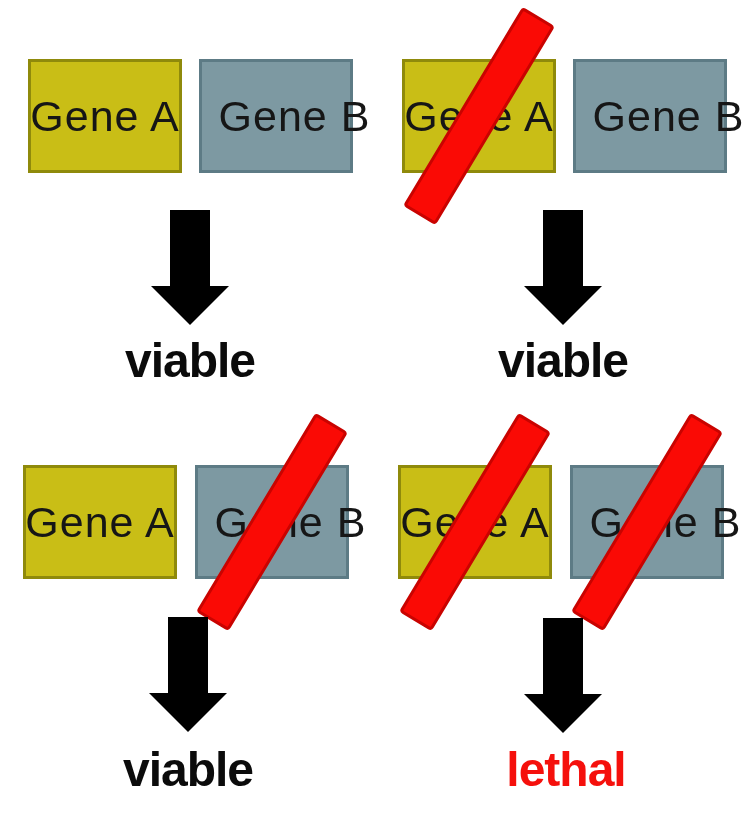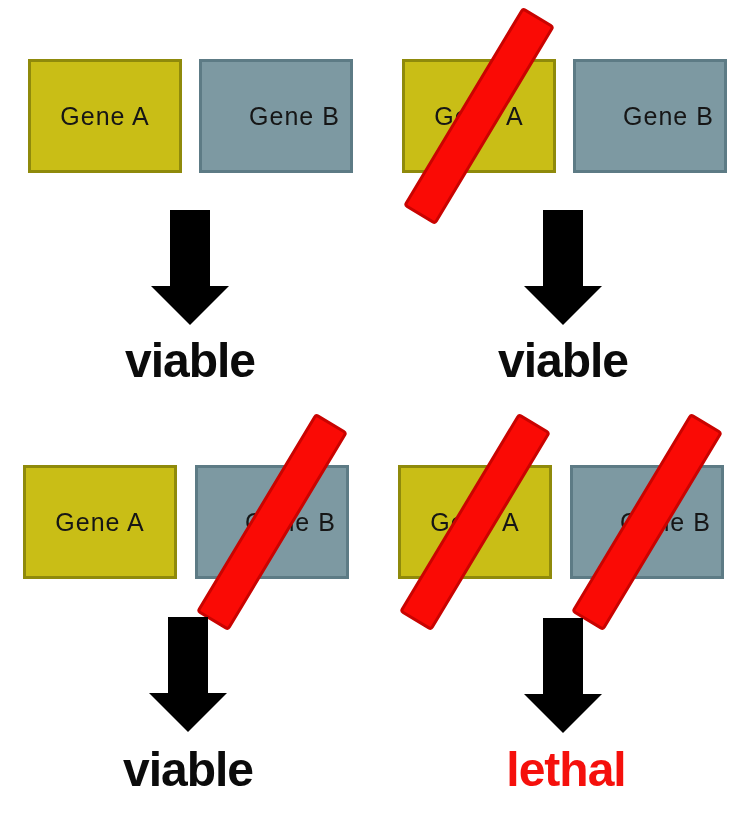--- a/index.html
+++ b/index.html
@@ -28,21 +28,21 @@
   .gene-a {
     background: var(--gene-a-fill, #c9be16);
     border: 3px solid var(--gene-a-border, #8f8a0b);
   }
   .gene-b {
     background: var(--gene-b-fill, #7d99a2);
     border: 3px solid var(--gene-b-border, #5d7b85);
     padding-left: 37px;
   }
   .gene-label {
-    font-size: 25px;
+    font-size: 43px;
     letter-spacing: 1px;
     color: #161616;
     white-space: nowrap;
   }
   .slash {
     position: absolute;
     left: 55px;
     top: -62px;
     width: 38px;
     height: 232px;

